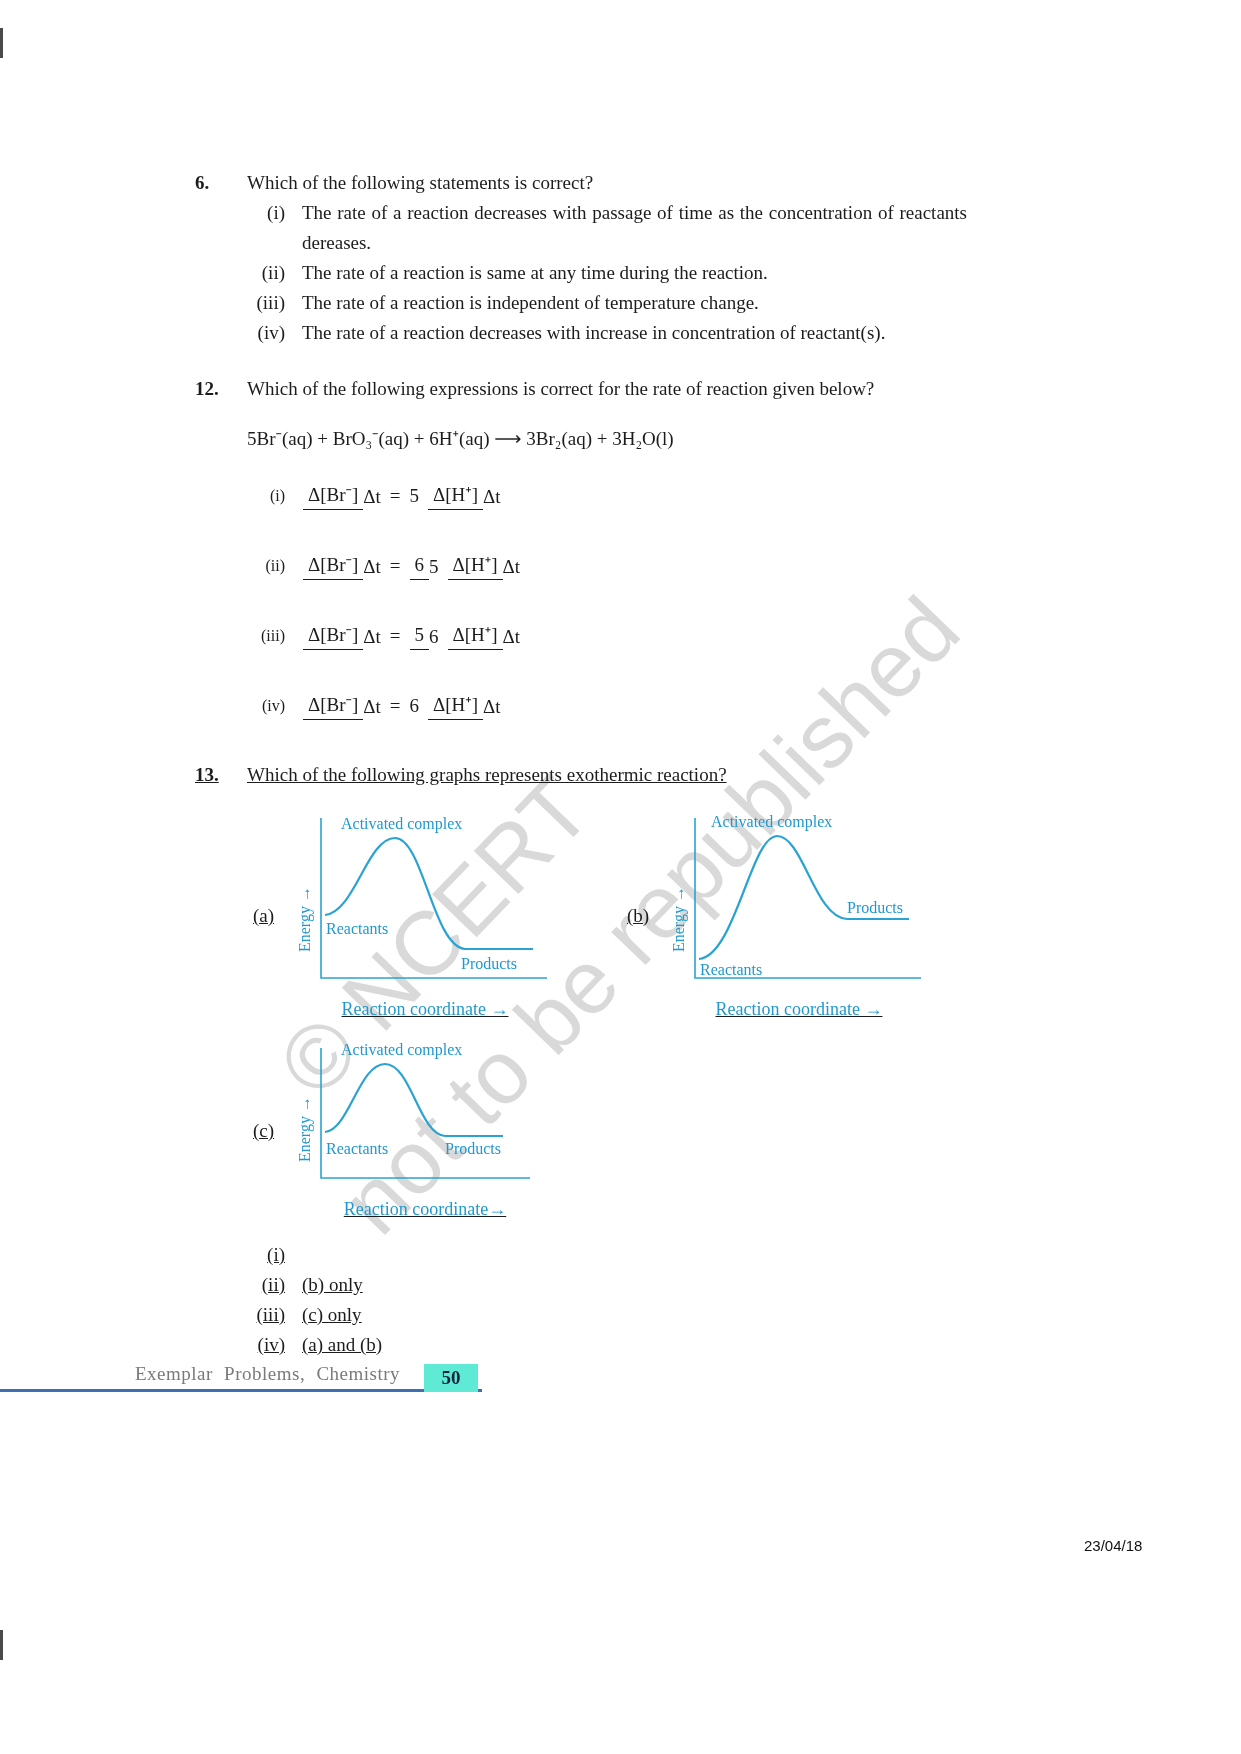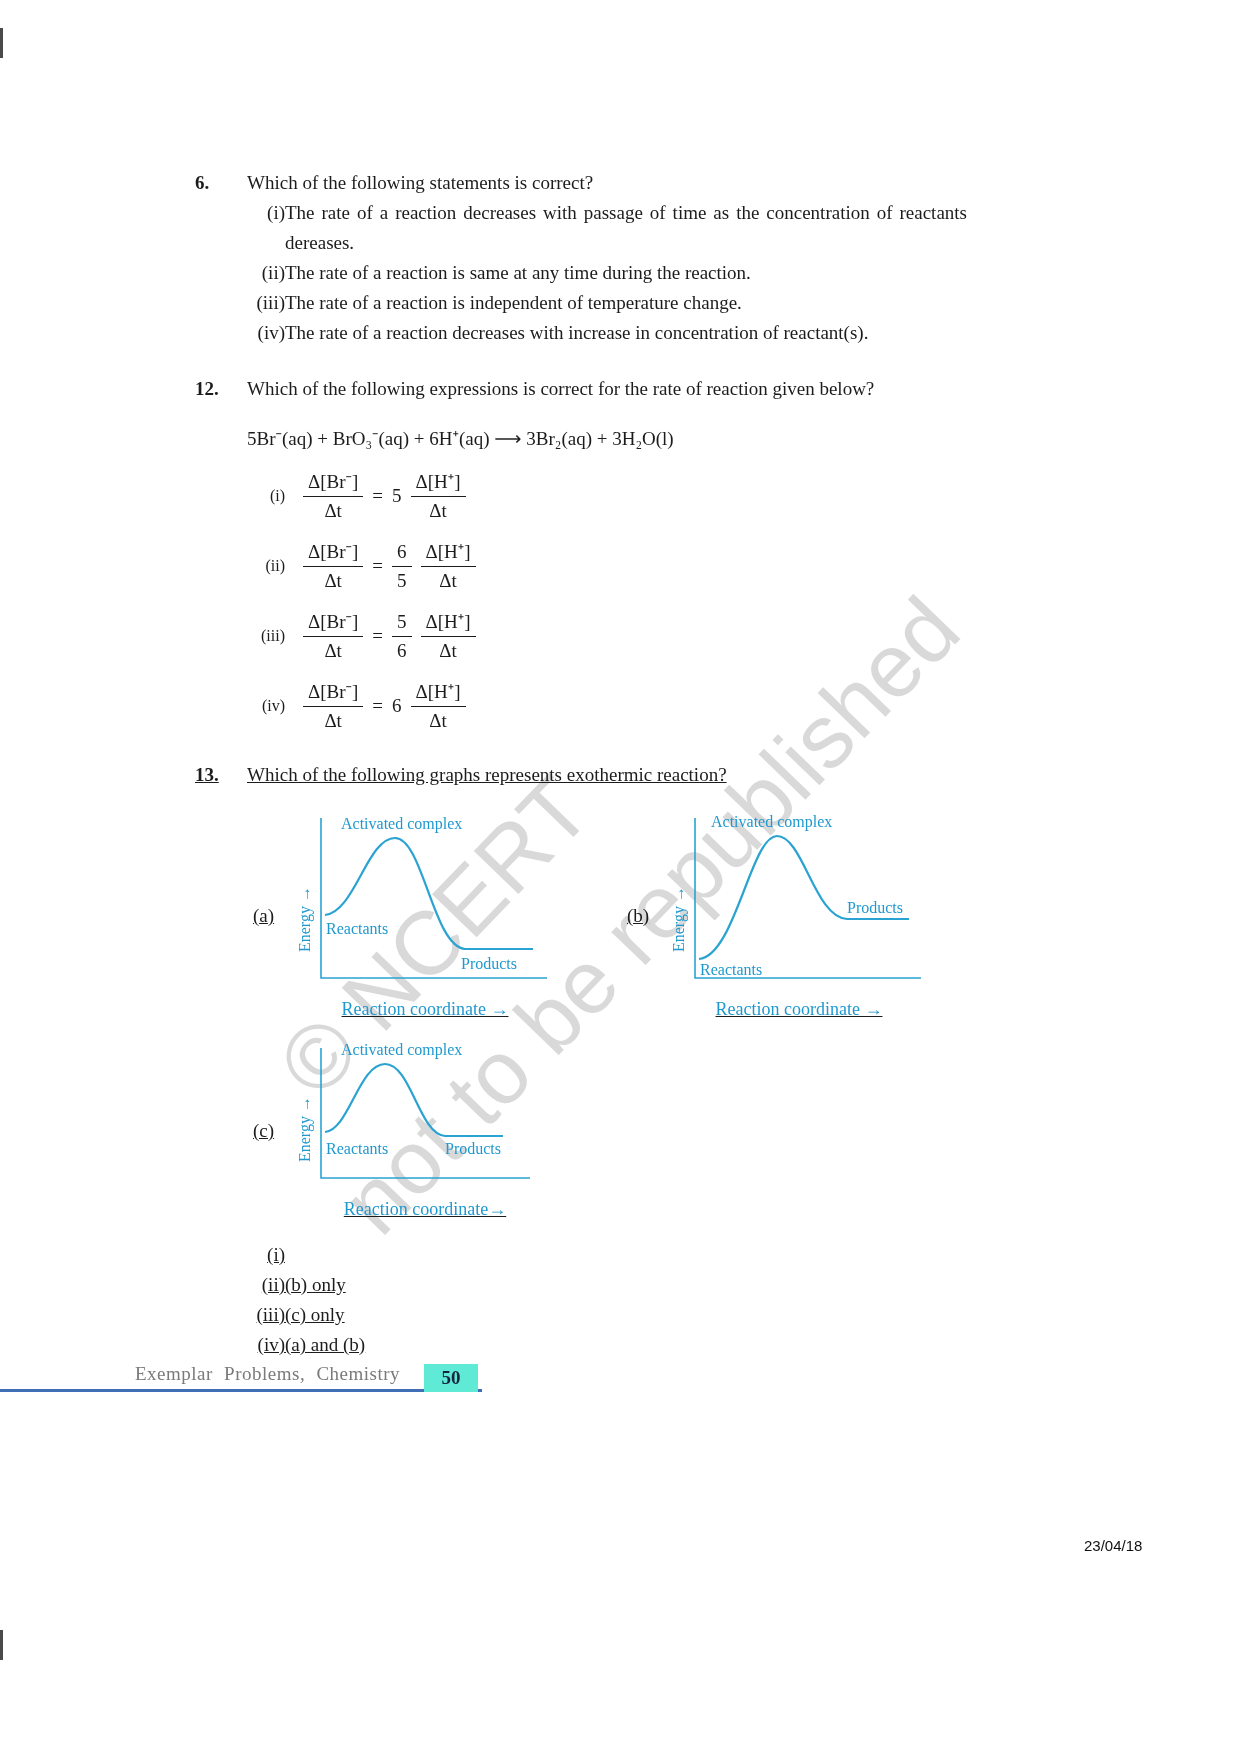--- a/index.html
+++ b/index.html
@@ -26,29 +26,29 @@
   .wm2 { font-size:90px; }
 
   .content { position:absolute; left:195px; top:168px; width:772px; z-index:2; }
 
   .question { display:flex; font-size:19px; line-height:30px; }
   .qnum { width:52px; flex:none; font-weight:bold; }
   .qtext { flex:1; text-align:justify; }
 
   .option { display:flex; font-size:19px; line-height:30px; }
   .opt-label { width:90px; flex:none; text-align:right; }
-  .opt-text { flex:1; margin-left:0; }
+  .opt-text { flex:1; margin-left:17px; }
   .justify { text-align:justify; }
 
   .equation { margin:20px 0 0 52px; font-size:19px; line-height:30px; }
 
   .expr { display:flex; align-items:center; margin-top:14px; min-height:56px; }
   .expr .opt-label { align-self:center; }
   .expr-body { display:flex; align-items:center; margin-left:18px; font-size:19px; }
-  .frac { display:inline-flex; flex-direction:column; align-items:center; text-align:center; line-height:25px; }
+  .frac { display:inline-flex; flex-direction:row; align-items:center; text-align:center; line-height:25px; }
   .fnum { padding:0 5px 2px; border-bottom:1.6px solid #1c1c1c; }
   .fden { padding-top:1px; }
   .eq { margin:0 9px; }
   .coeff { margin-right:9px; }
 
   .q12-block { margin-top:26px;font-family:Liberation Serif, serif; }
   .q13-block { margin-top:26px;text-decoration:underline; }
 
   .graphs-row { display:flex; margin:22px 0 0 58px; gap:72px; }
   .graph { display:flex; align-items:center; }

